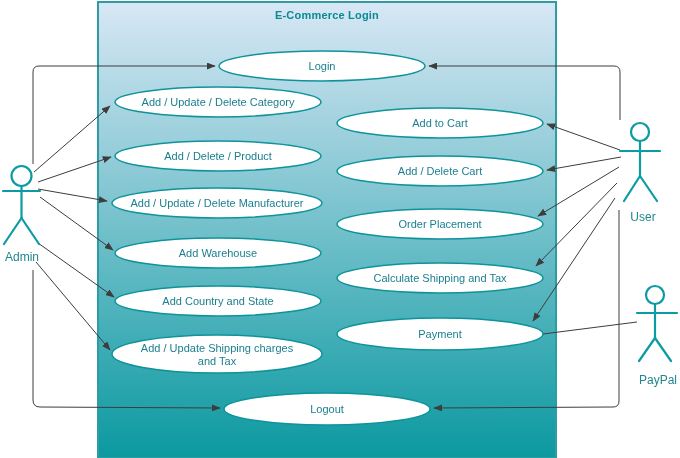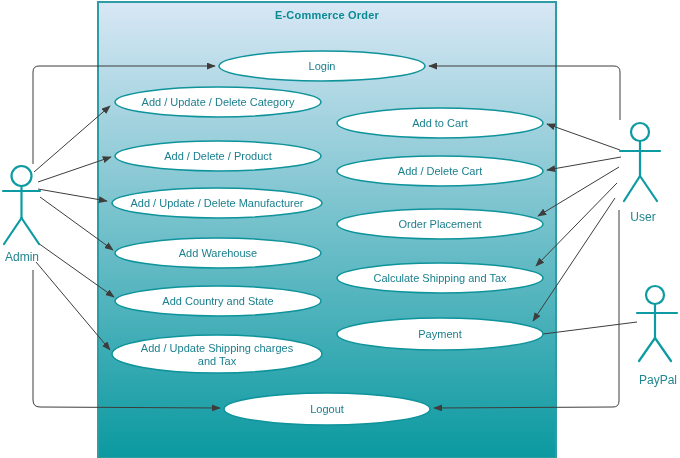--- a/index.html
+++ b/index.html
@@ -112,14 +112,14 @@
       <text x="643" y="221" text-anchor="middle" font-size="12" fill="#21868F" stroke="none">User</text>
       <g stroke="#0C9BA2" stroke-width="2.2" fill="none" stroke-linecap="round">
         <circle cx="655" cy="295" r="9"></circle>
         <line x1="655" y1="304" x2="655" y2="338"></line>
         <line x1="637" y1="313" x2="677" y2="313"></line>
         <line x1="655" y1="338" x2="639" y2="361"></line>
         <line x1="655" y1="338" x2="671" y2="361"></line>
       </g>
       <text x="658" y="384" text-anchor="middle" font-size="12" fill="#21868F" stroke="none">PayPal</text>
     </svg>
-  <div class="title-bar" style="color: rgb(10, 138, 147);">E-Commerce Order</div>
+  <div class="title-bar" style="color: rgb(10, 138, 147);">E-Commerce Login</div>
 </div>
 
 </body></html>

